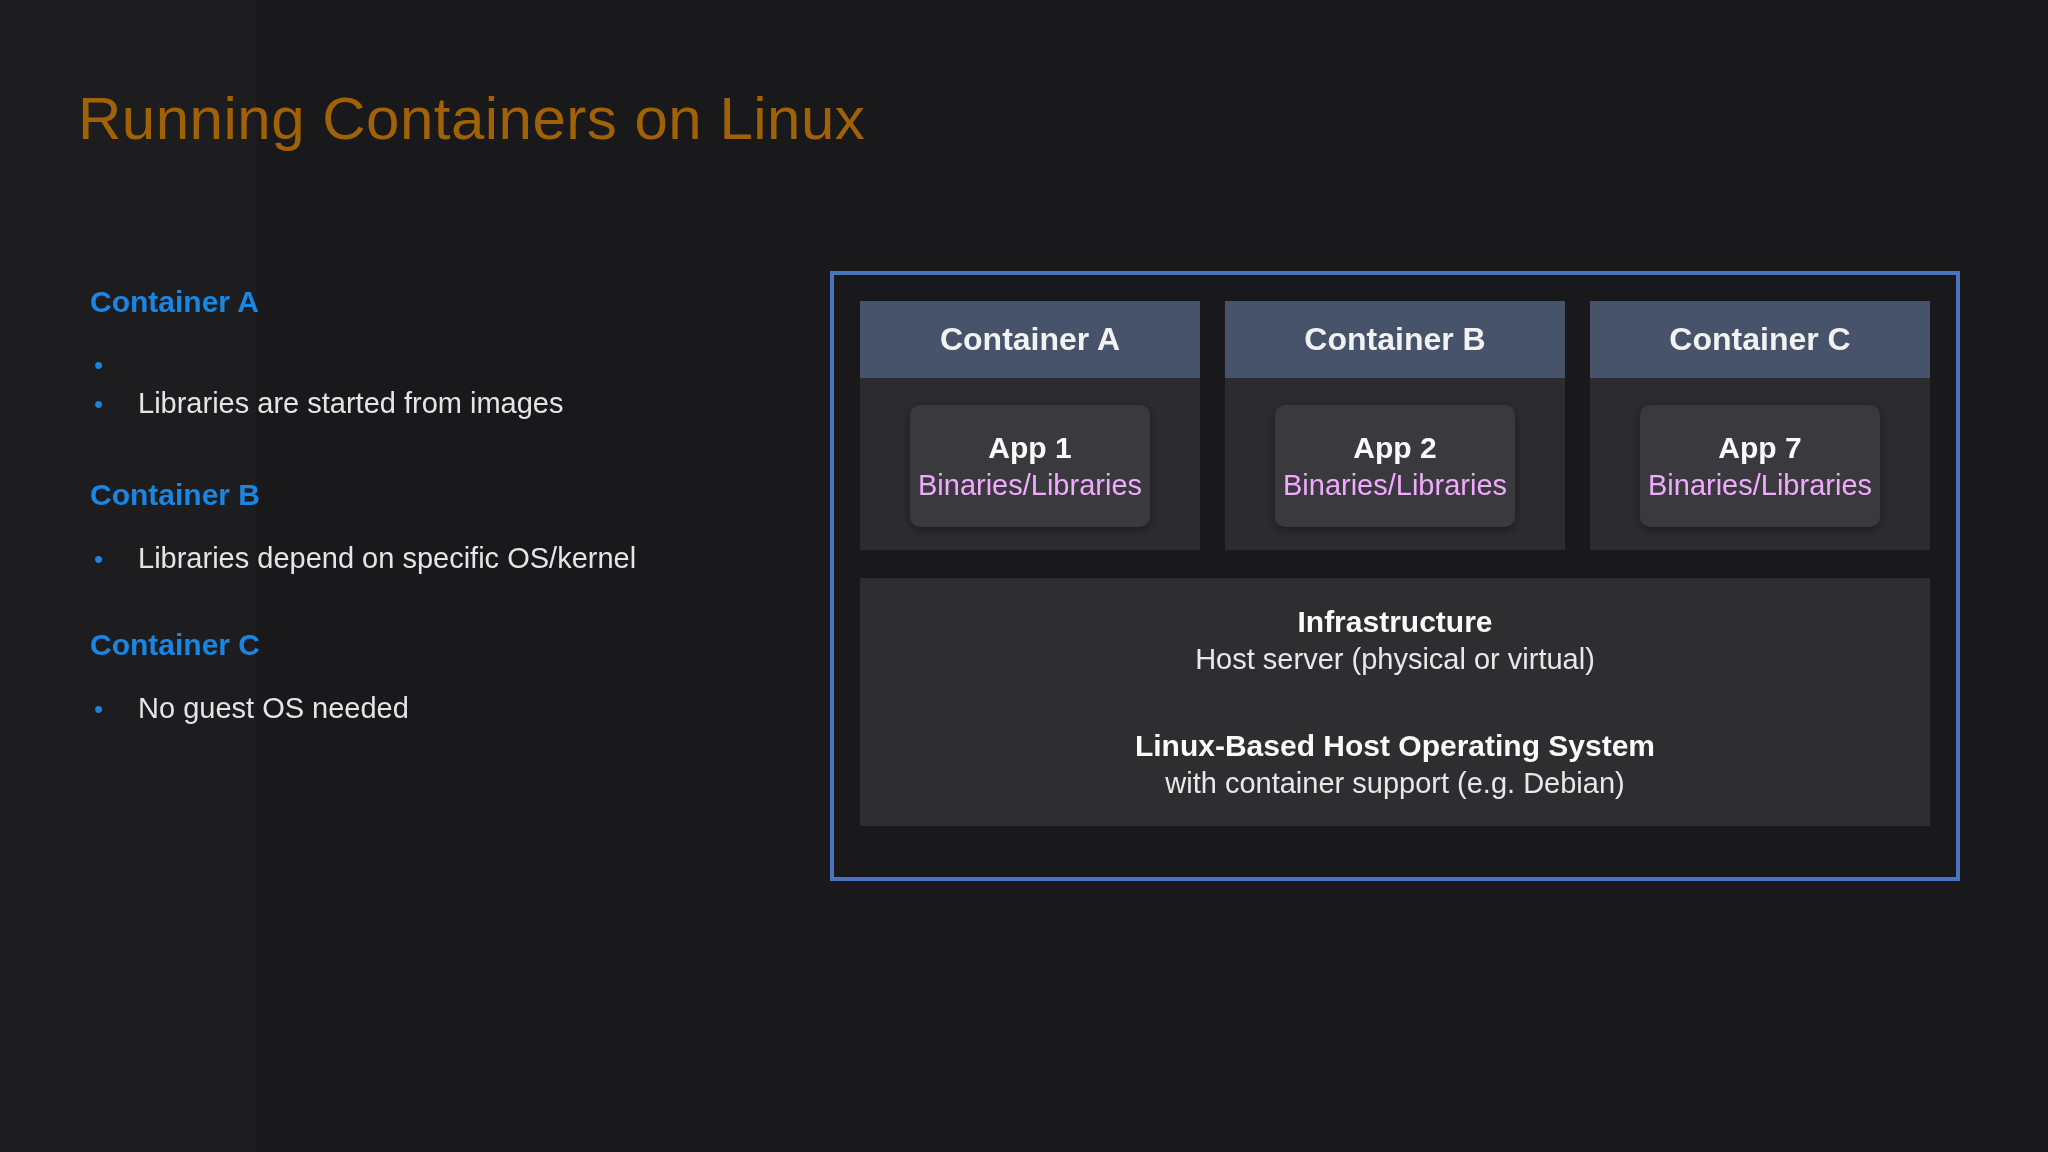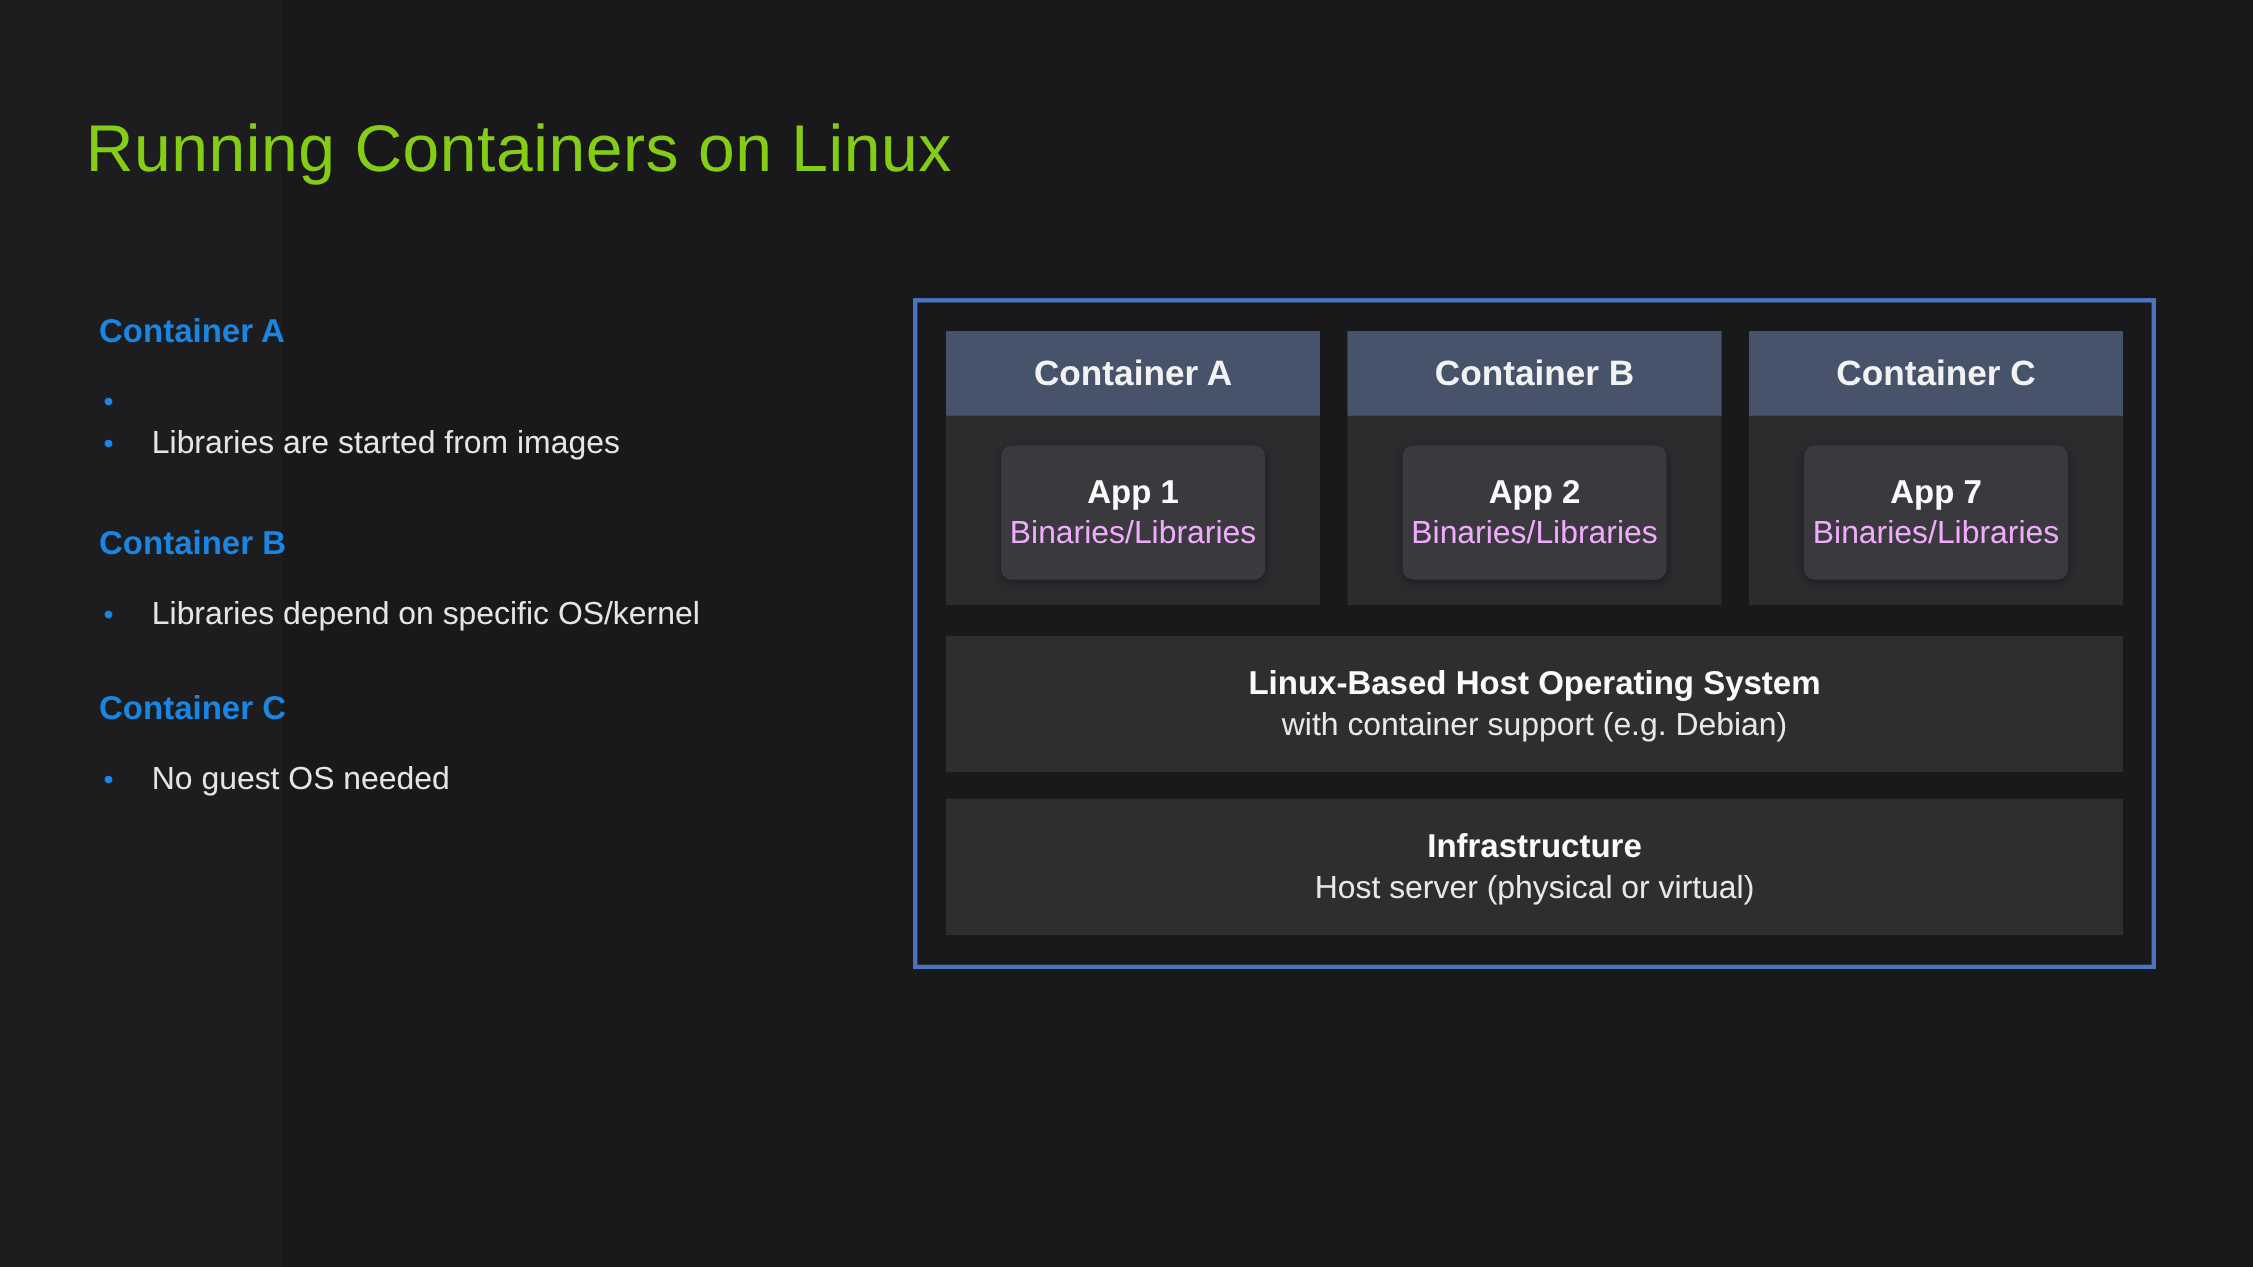--- a/index.html
+++ b/index.html
@@ -9,23 +9,23 @@
     background:#19181a;
     overflow:hidden;
     font-family:"Liberation Sans", sans-serif;
     color:#e8e8e8;
   }
   .bg-band{
     position:absolute;left:0;top:0;width:256px;height:1152px;
     background:#1d1c1e;
   }
   .slide-title{
-    position:absolute;left:78px;top:100px;
+    position:absolute;left:78px;top:84px;
     font-size:60px;font-weight:300;letter-spacing:0.5px;
-    color:#84cc16;line-height:1.15;
+    color:#a16207;line-height:1.15;
   }
   
   .note{position:absolute;left:90px;width:660px;}
   .note-a{top:284px;}
   .note-b{top:477px;}
   .note-c{top:627px;}
   .note-heading{
     font-size:30px;font-weight:600;color:#1a86e3;line-height:36px;
   }
   .note-list{margin-top:26px;}
@@ -157,23 +157,23 @@
         <div class="col-body">
           <div class="app-box">
             <div class="app-title">App 7</div>
             <div class="app-sub">Binaries/Libraries</div>
           </div>
         </div>
       </div>
 
     </div>
 
+    <div class="layer">
+      <div class="layer-title">Infrastructure</div>
+      <div class="layer-sub">Host server (physical or virtual)</div>
+    </div>
+
     <div class="layer layer-os">
       <div class="layer-title">Linux-Based Host Operating System</div>
       <div class="layer-sub">with container support (e.g. Debian)</div>
-    </div>
-
-    <div class="layer">
-      <div class="layer-title">Infrastructure</div>
-      <div class="layer-sub">Host server (physical or virtual)</div>
     </div>
   </div>
 </div>
 
 </body></html>

